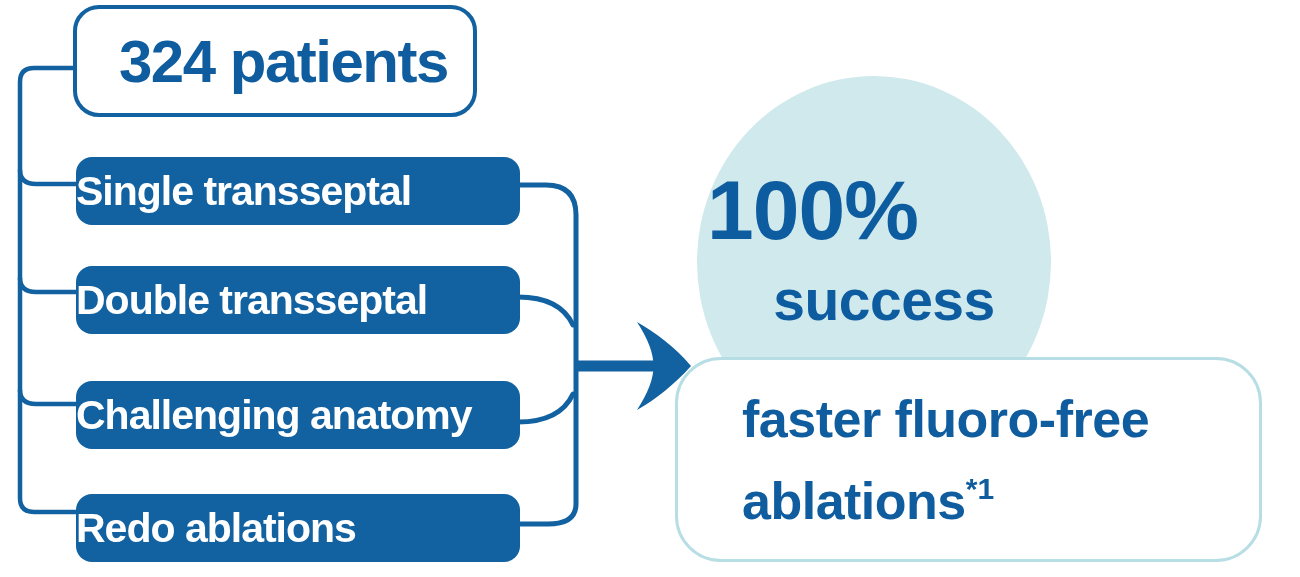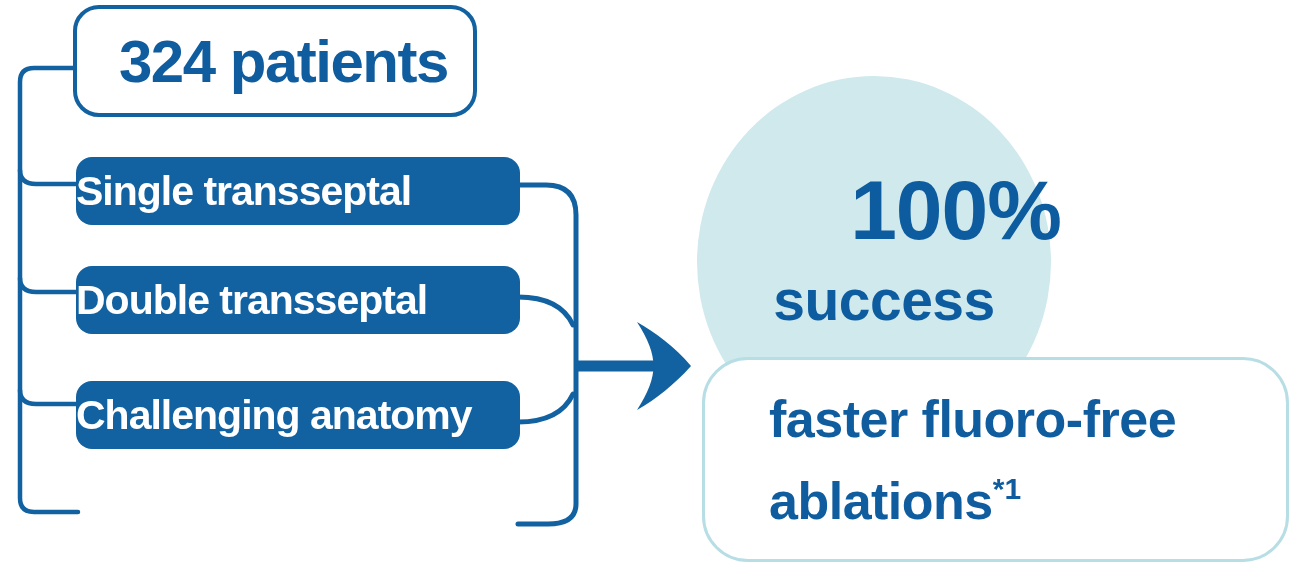--- a/index.html
+++ b/index.html
@@ -76,21 +76,21 @@
     left: 697px; top: 76px;
     width: 354px; height: 372px;
     background: #CFE9EC;
     border-radius: 50%;
     z-index: 0;
   }
   .percent-line {
     position: absolute;
     left: 707px; top: 168px;
     width: 354px;
-    text-align: right;
+    text-align: left;
     color: #0E5CA0;
     font-size: 84px;
     font-weight: bold;
     letter-spacing: -1px;
     line-height: 1;
     z-index: 1;
   }
   .caption-line {
     position: absolute;
     left: 707px; top: 272px;
@@ -98,21 +98,21 @@
     text-align: center;
     color: #0E5CA0;
     font-size: 57px;
     font-weight: bold;
     letter-spacing: -0.5px;
     line-height: 1;
     z-index: 1;
   }
   .outcome-box {
     position: absolute;
-    left: 702px; top: 357px;
+    left: 675px; top: 357px;
     width: 587px; height: 205px;
     box-sizing: border-box;
     background: #ffffff;
     border: 3px solid #B7DDE5;
     border-radius: 46px;
     z-index: 2;
   }
   .outcome-text {
     padding: 18px 0 0 64px;
     color: #0F5C9E;
@@ -162,20 +162,23 @@
 
   <div class="cohort-box" style="top:157px">
     <span class="label">Single transseptal</span>
   </div>
   <div class="cohort-box" style="top:266px">
     <span class="label">Double transseptal</span>
   </div>
   <div class="cohort-box" style="top:381px">
     <span class="label">Challenging anatomy</span>
   </div>
+  <div class="cohort-box" style="top:494px">
+    <span class="label">Redo ablations</span>
+  </div>
 
   <div class="success-ellipse"></div>
   <div class="percent-line">100%</div>
   <div class="caption-line">success</div>
 
   <div class="outcome-box">
     <div class="outcome-text">
       <span class="row">faster fluoro-free</span>
       <span class="row"><span>ablations</span><span class="sup">*1</span></span>
     </div>

